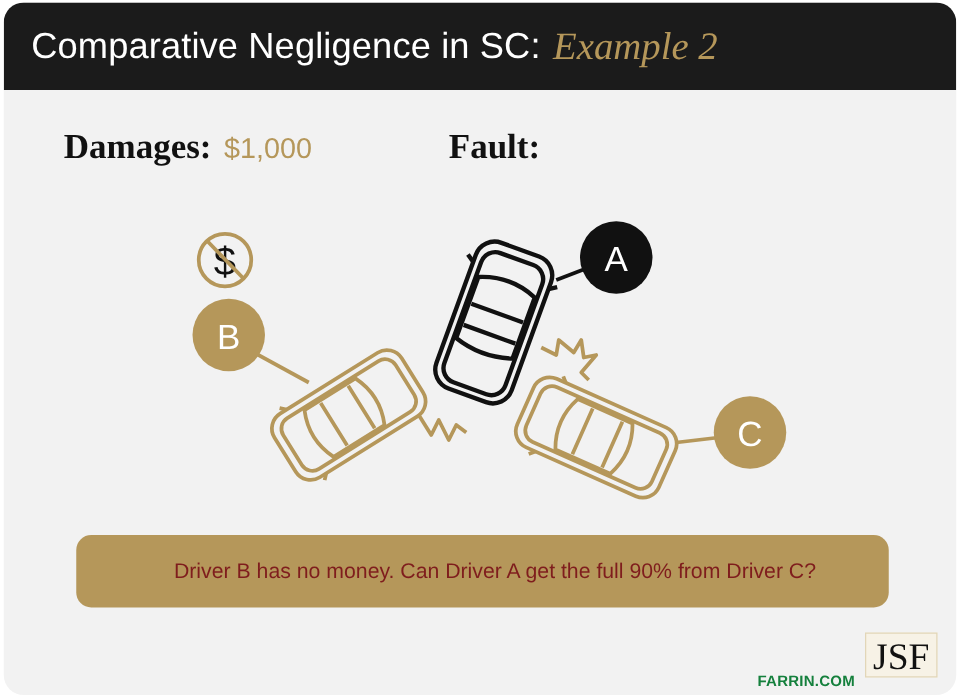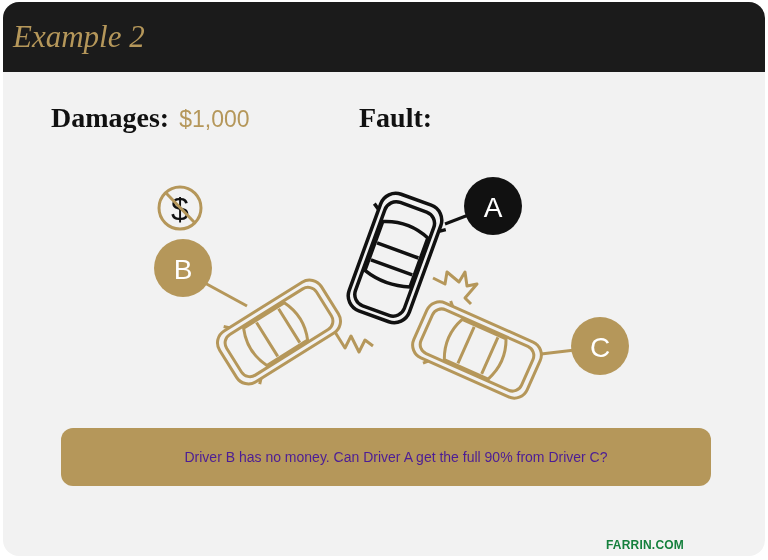--- a/index.html
+++ b/index.html
@@ -27,41 +27,42 @@
     font-family: "Liberation Serif", "DejaVu Serif", serif; 
     font-weight: bold; font-size: 28px; color: #111;
   }
   .stat-value { margin-left: 10px; font-size: 23px; color: #b5975a; }
   .diagram { position: absolute; left: 0; top: 150px; width: 762px; height: 270px; }
   .banner {
     position: absolute; left: 58px; top: 426px; width: 650px; height: 58px;
     background: #b5975a; border-radius: 12px;
     display: flex; align-items: center; justify-content: center;
   }
-  .banner-text { color: #4c1d95; font-size: 14px; margin-left: 20px; }
+  .banner-text { color: #7f1d1d; font-size: 17px; margin-left: 20px; }
   .footer-site {
     position: absolute; left: 603px; top: 536px; font-size: 12px; font-weight: bold;
     color: #15803d; letter-spacing: 0.2px;
   }
   .logo {
     position: absolute; left: 689px; top: 504px; width: 58px; height: 36px;
     background: #f7f2e6; border: 1px solid #e2d6b8;
     display: flex; align-items: center; justify-content: center;
   }
   .logo-text {
     font-family: "Liberation Serif", "DejaVu Serif", serif; font-size: 30px; color: #111;
     line-height: 1; margin-top: 4px;
   }
   .bubble-label { font-family: "Liberation Sans", "DejaVu Sans", sans-serif; font-size: 28px; }
 </style>
 </head>
 <body>
 
 <div class="card">
   <div class="header">
+    <span class="header-title">Comparative Negligence in SC:</span>
     <span class="header-sub">Example 2</span>
   </div>
 
   <div class="stat" style="left:48px;">
     <span class="stat-label">Damages:</span>
     <span class="stat-value">$1,000</span>
   </div>
   <div class="stat" style="left:356px;">
     <span class="stat-label">Fault:</span>
   </div>
@@ -119,13 +120,16 @@
       <circle cx="597" cy="344" r="29" fill="#b5975a"></circle>
       <text class="bubble-label" x="597" y="355" text-anchor="middle" fill="#fff">C</text>
     </g>
   </svg>
 
   <div class="banner">
     <span class="banner-text">Driver B has no money. Can Driver A get the full 90% from Driver C?</span>
   </div>
 
   <span class="footer-site">FARRIN.COM</span>
+  <div class="logo">
+    <span class="logo-text">JSF</span>
+  </div>
 </div>
 
 </body></html>

